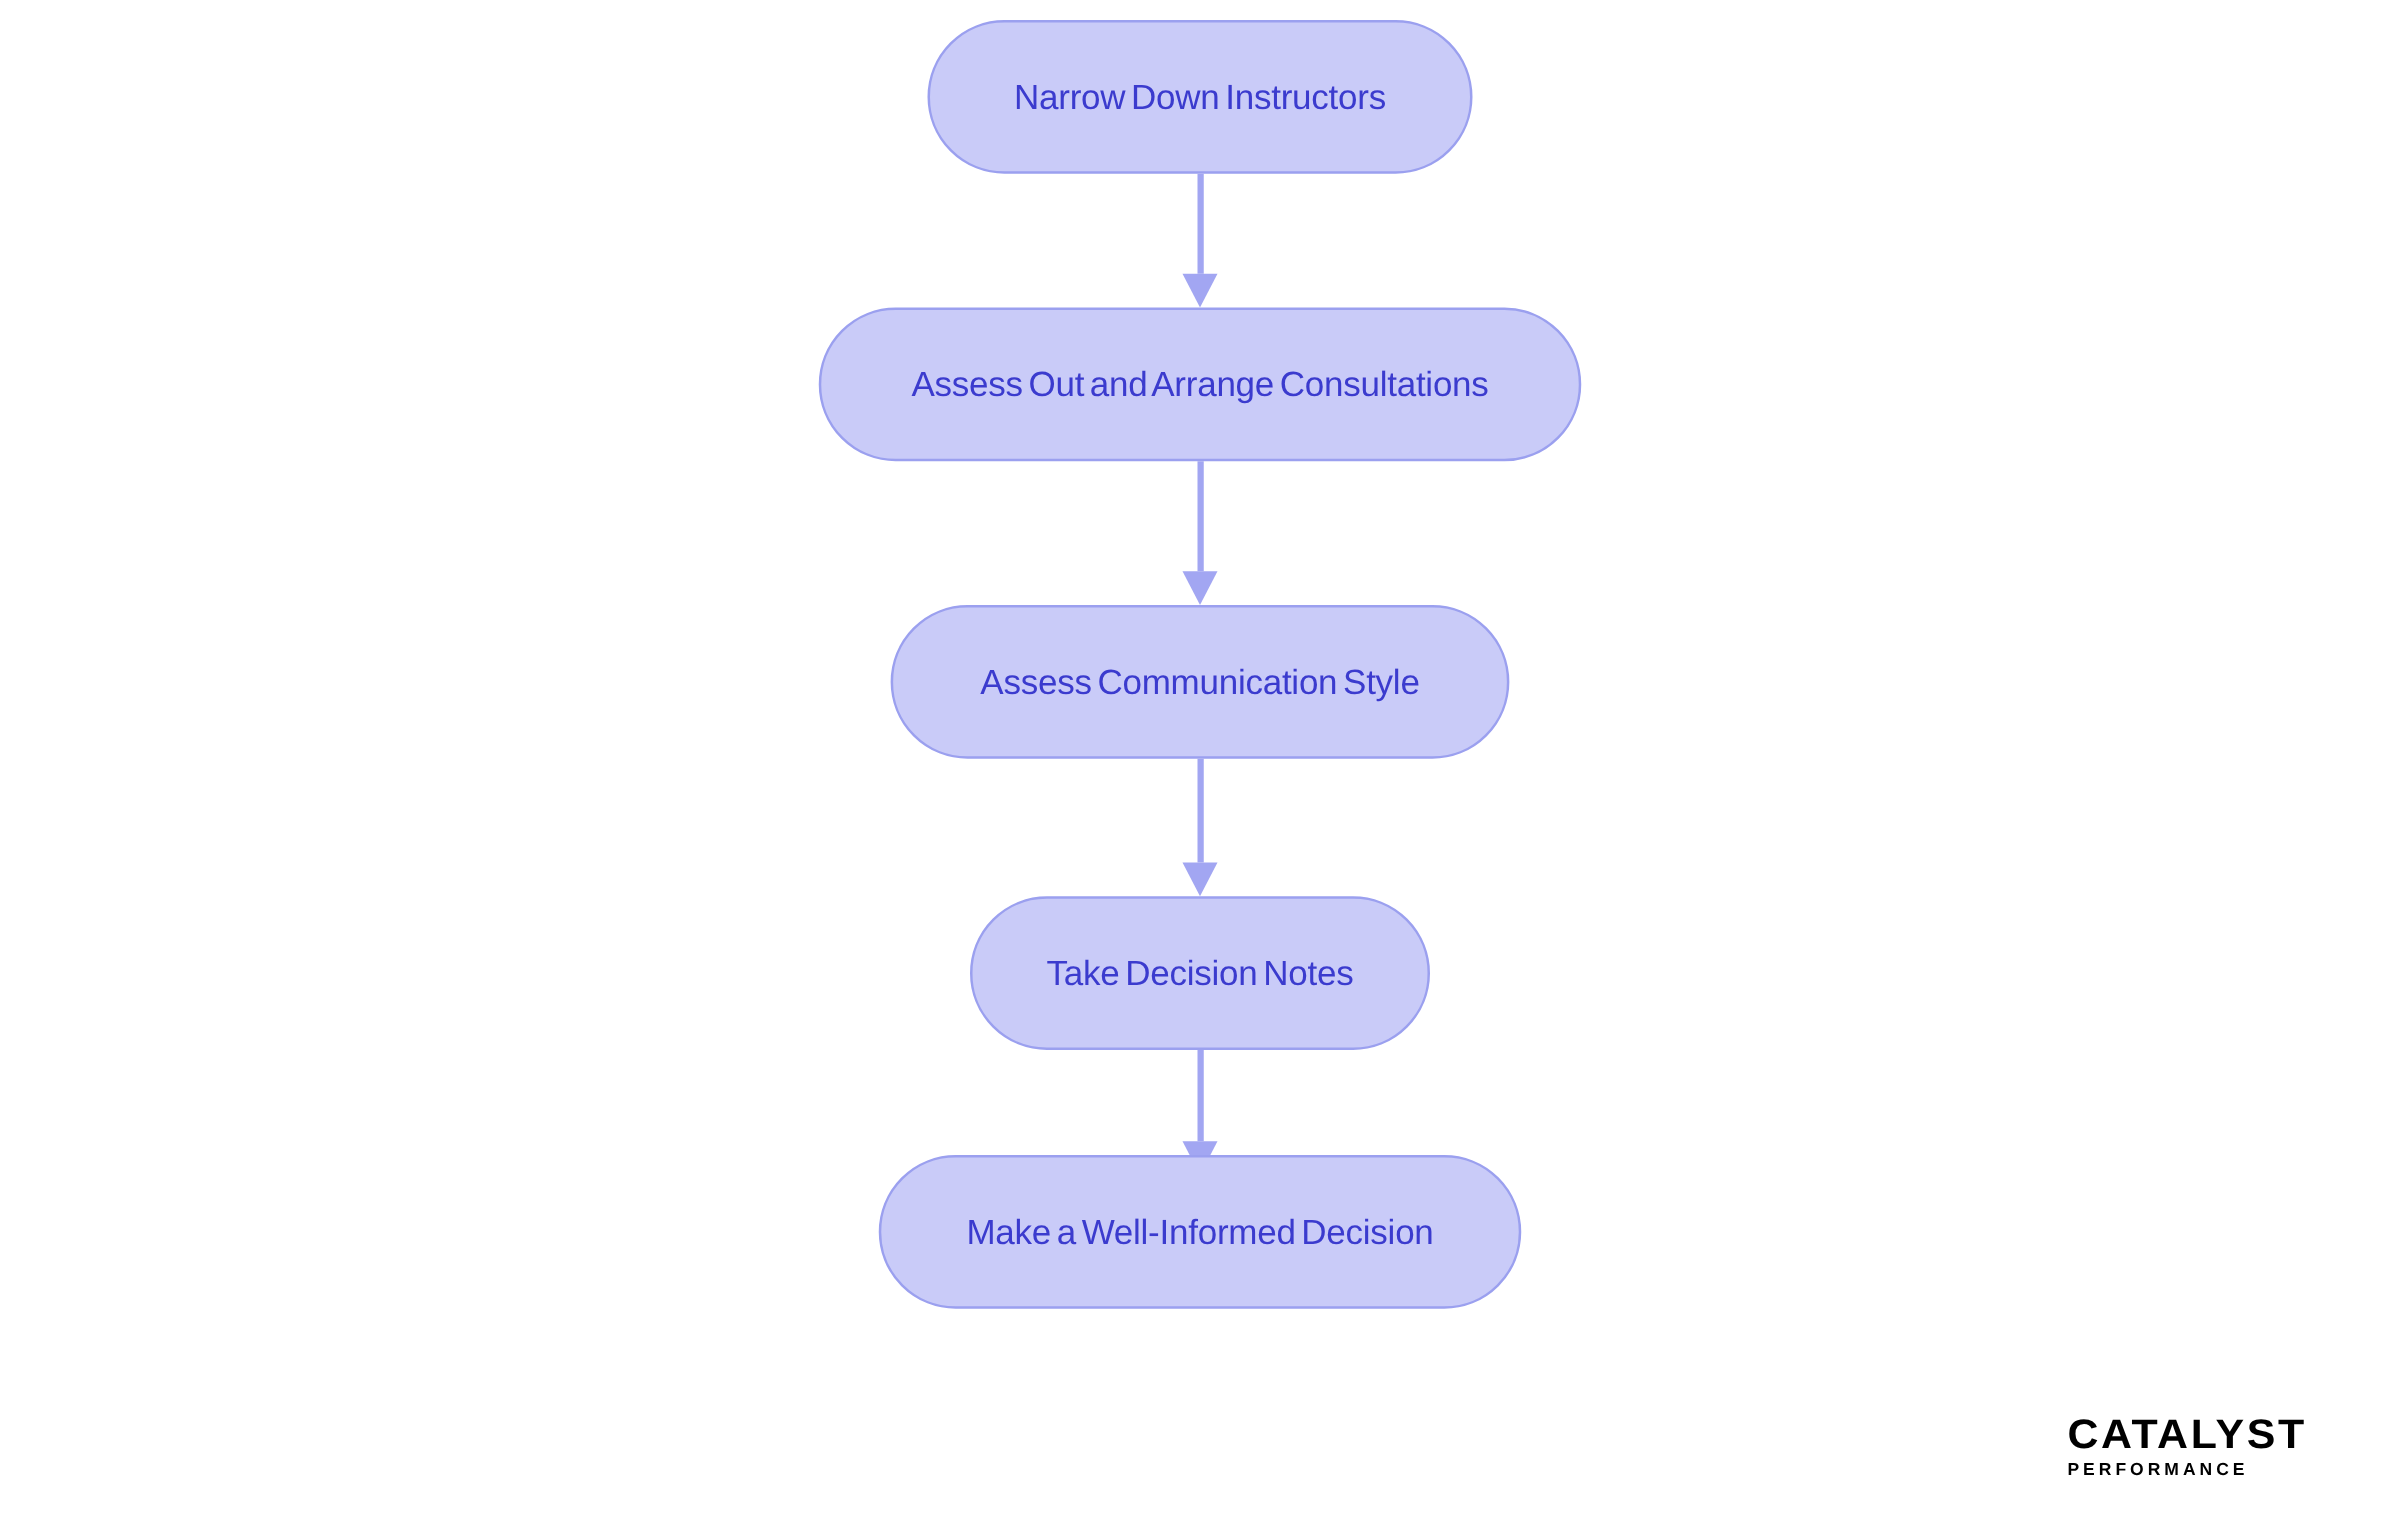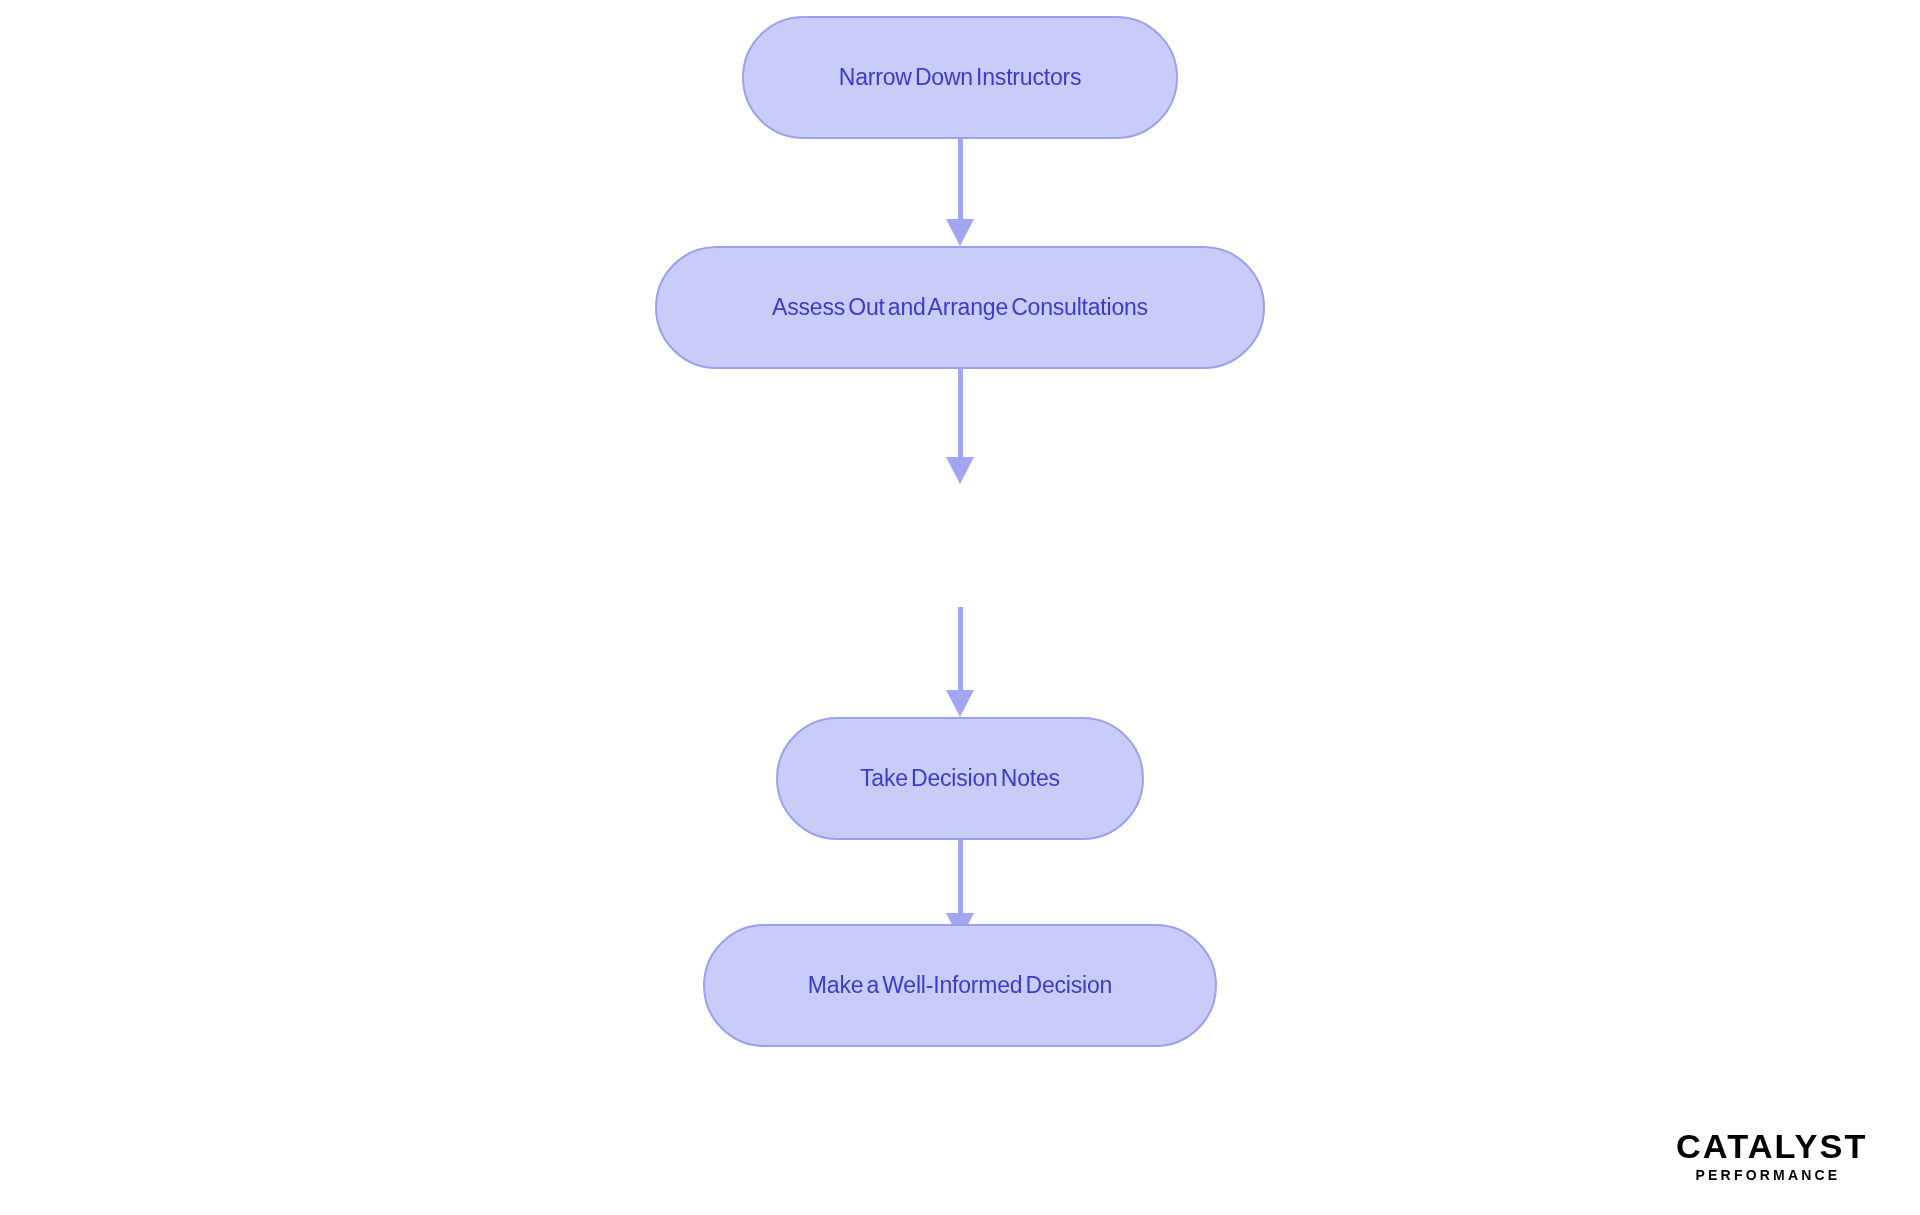--- a/index.html
+++ b/index.html
@@ -29,21 +29,21 @@
     height: 123px;
     background: var(--node-fill);
     border: 2px solid var(--node-border);
     border-radius: 62px;
     display: flex;
     align-items: center;
     justify-content: center;
   }
   .node-label {
     color: var(--node-text);
-    font-size: 23px;
+    font-size: 28px;
     font-weight: 500;
     letter-spacing: -0.2px;
     word-spacing: -3px;
     white-space: nowrap;
   }
   .n1 { top: 16px;  width: 436px; }
   .n2 { top: 246px; width: 610px; }
   .n3 { top: 484px; width: 495px; }
   .n4 { top: 717px; width: 368px; }
   .n5 { top: 924px; width: 514px; }
@@ -68,22 +68,22 @@
     border-top: 27px solid var(--arrow);
   }
   .a1 { top: 139px; height: 107px; }
   .a2 { top: 369px; height: 115px; }
   .a3 { top: 607px; height: 110px; }
   .a4 { top: 840px; height: 100px; }
 
   .logo {
     position: absolute;
     top: 1130px;
-    right: 60px;
-    text-align: center;
+    right: 82px;
+    text-align: left;
     color: var(--logo);
     line-height: 1;
   }
   .logo-line1 {
     font-size: 33px;
     font-weight: 900;
     letter-spacing: 2px;
     transform: scaleX(1.04);
     transform-origin: left center;
     white-space: nowrap;
@@ -112,20 +112,23 @@
 
   <div class="node n2">
     <span class="node-label">Assess Out and Arrange Consultations</span>
   </div>
 
   <div class="arrow a2">
     <div class="stem"></div>
     <div class="head"></div>
   </div>
 
+  <div class="node n3">
+    <span class="node-label">Assess Communication Style</span>
+  </div>
 
   <div class="arrow a3">
     <div class="stem"></div>
     <div class="head"></div>
   </div>
 
   <div class="node n4">
     <span class="node-label">Take Decision Notes</span>
   </div>
 

